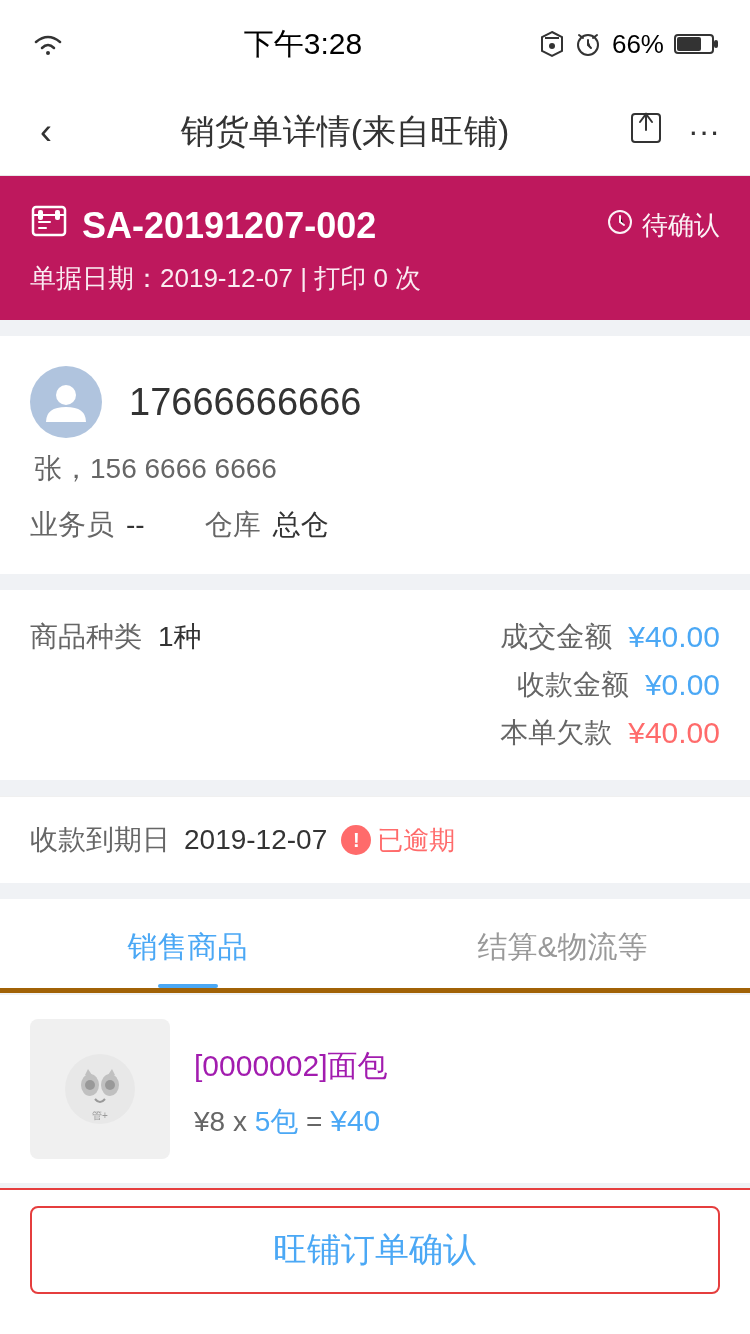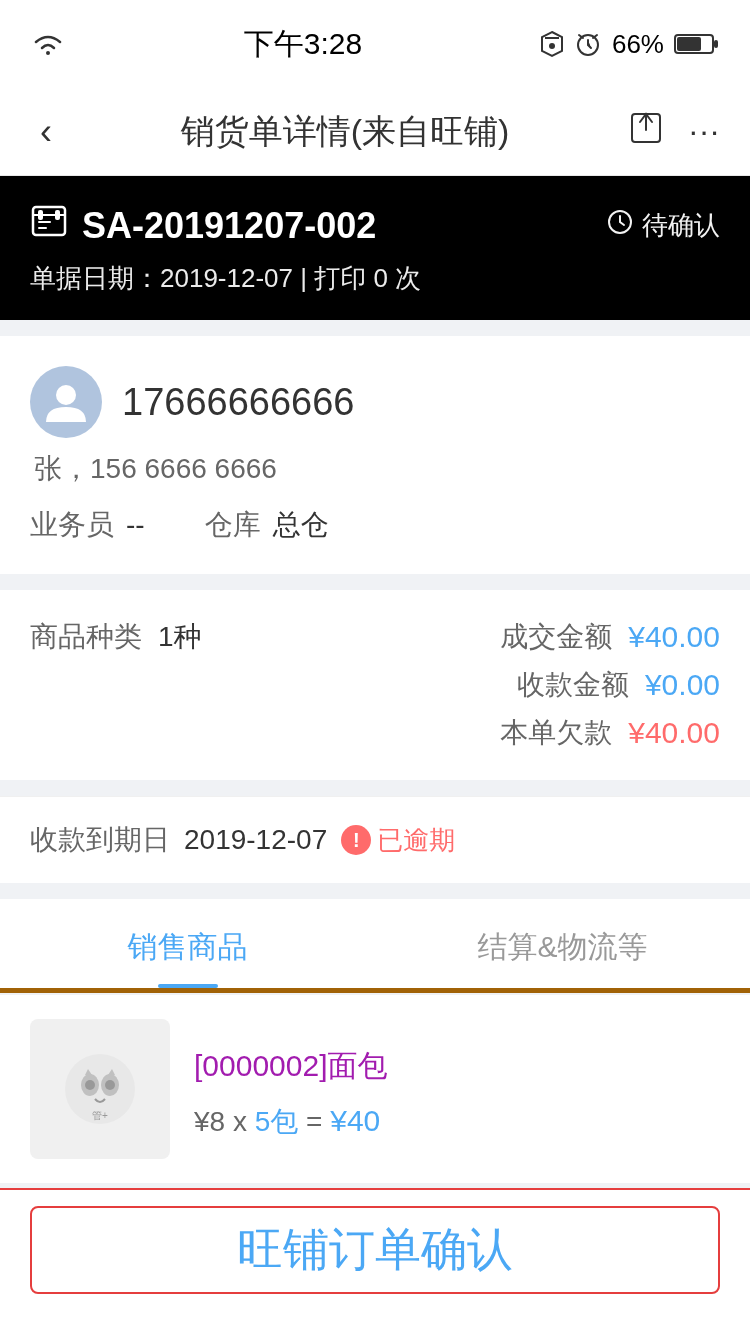--- a/index.html
+++ b/index.html
@@ -55,21 +55,21 @@
       gap: 24px;
     }
     .nav-icon {
       font-size: 32px;
       color: #333;
       cursor: pointer;
     }
 
     
     .order-banner {
-      background: #000000;
+      background: #be185d;
       padding: 28px 30px 24px;
       color: #fff;
     }
     .order-banner-top {
       display: flex;
       justify-content: space-between;
       align-items: center;
       margin-bottom: 14px;
     }
     .order-id {
@@ -95,21 +95,21 @@
 
     
     .customer-section {
       background: #fff;
       padding: 30px;
       margin-top: 16px;
     }
     .customer-top {
       display: flex;
       align-items: center;
-      gap: 20px;
+      gap: 27px;
       margin-bottom: 12px;
     }
     .customer-avatar {
       width: 72px;
       height: 72px;
       border-radius: 50%;
       background: #b0c4de;
       display: flex;
       align-items: center;
       justify-content: center;
@@ -294,21 +294,21 @@
       background: #fff;
       padding: 16px 30px 40px;
       border-top: 2px solid #e53e3e;
     }
     .confirm-btn {
       width: 100%;
       height: 88px;
       background: #fff;
       border: 2px solid #e53e3e;
       border-radius: 8px;
-      font-size: 46px;
+      font-size: 34px;
       color: #4ba8f5;
       cursor: pointer;
       display: flex;
       align-items: center;
       justify-content: center;
     }
   </style>
 </head>
 <body>
 

